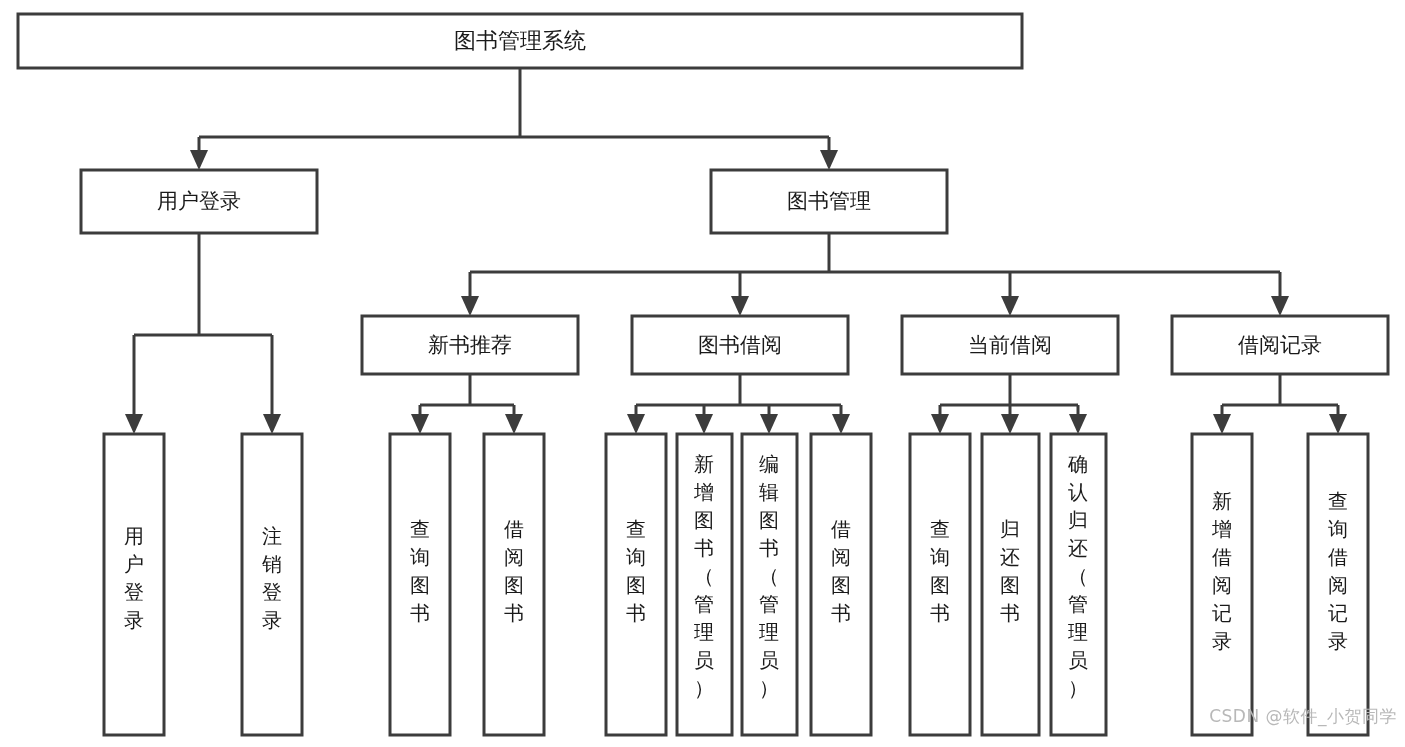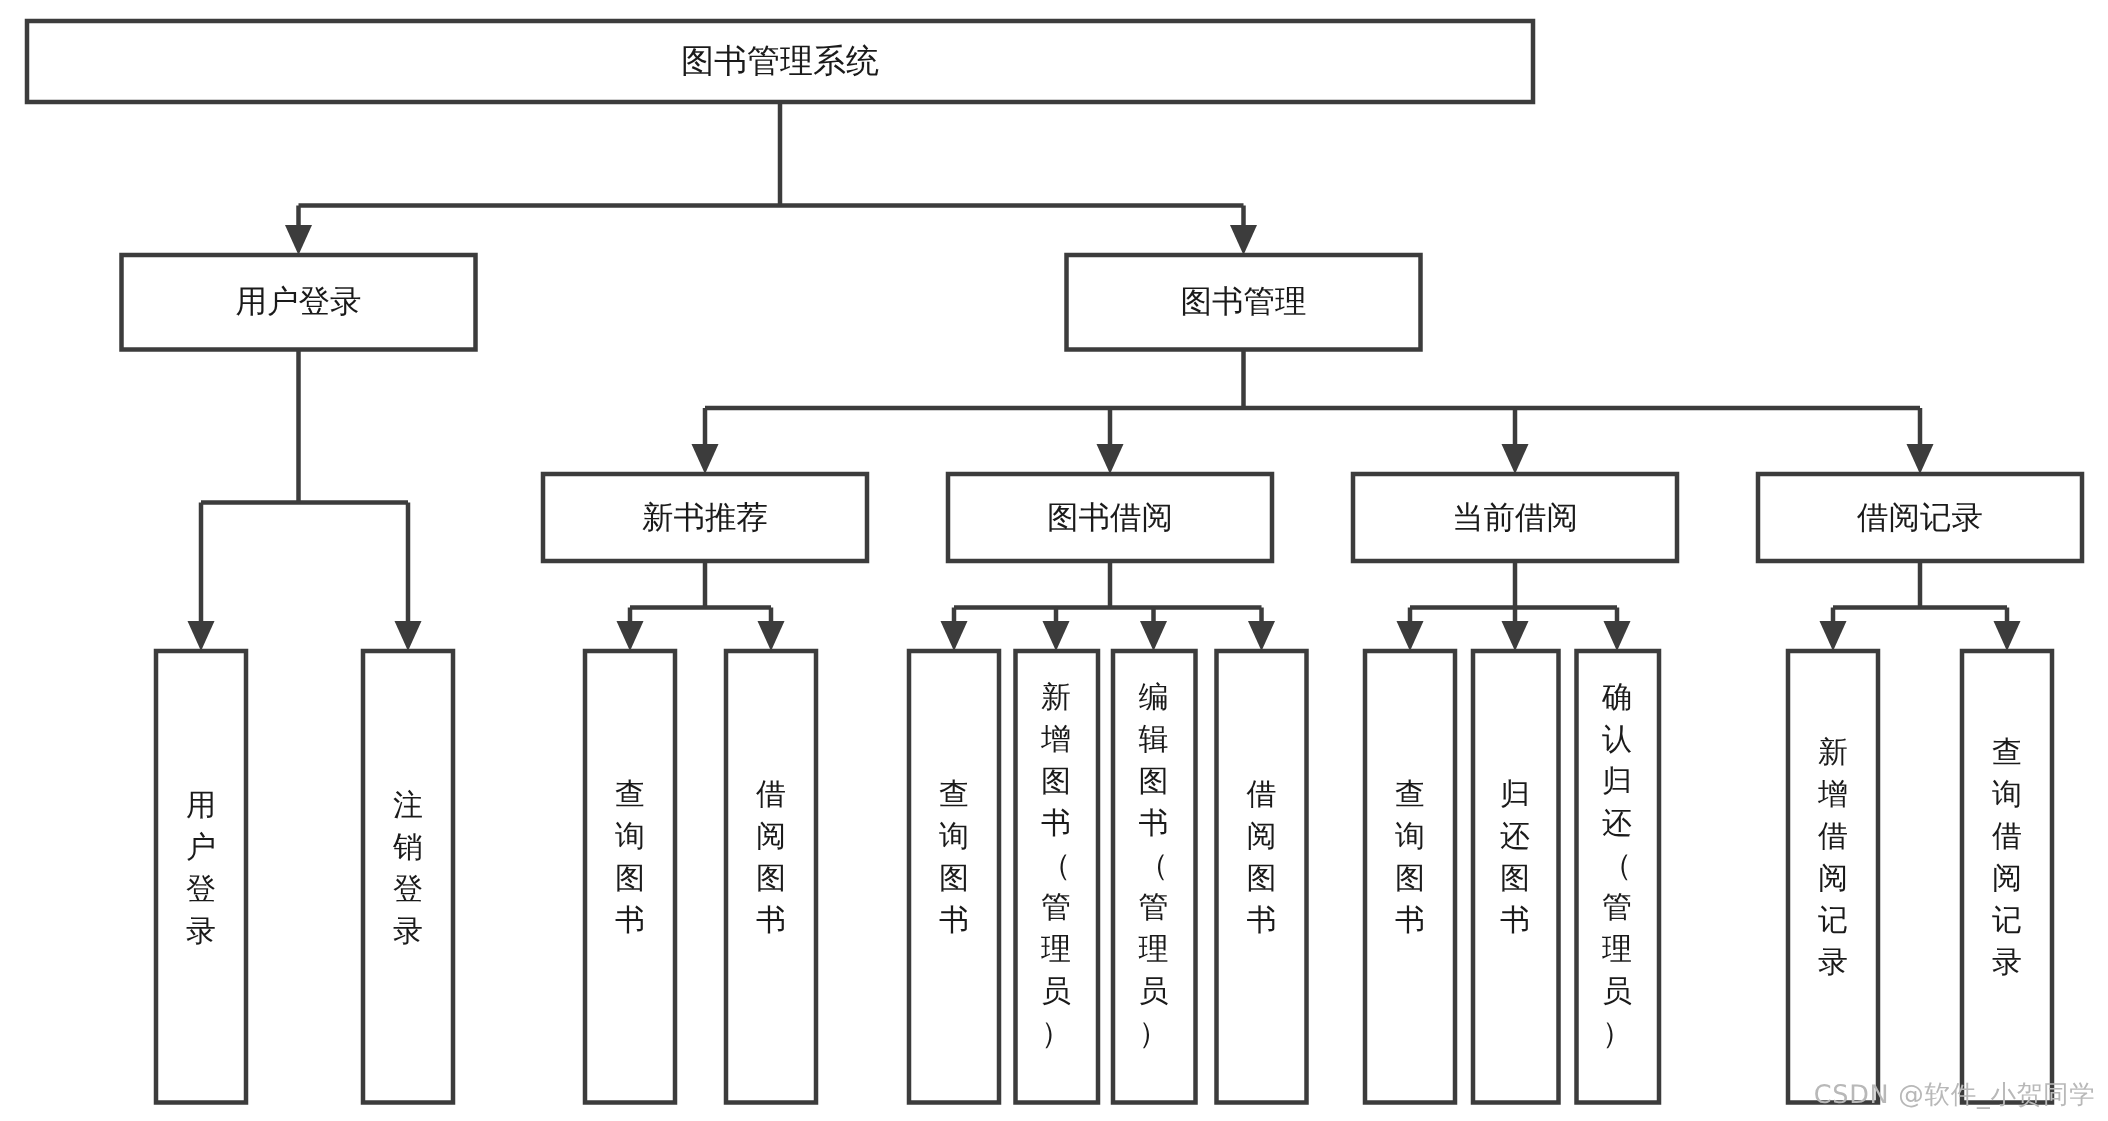--- a/index.html
+++ b/index.html
@@ -55,21 +55,21 @@
   }
   .vertical-label {
     fill: #1a1a1a;
     font-family: "DejaVu Sans", "Liberation Sans", sans-serif;
     font-size: 20px;
     text-anchor: middle;
   }
   .watermark {
     position: absolute;
     right: 8px;
-    bottom: 6px;
+    bottom: 19px;
     font-family: "DejaVu Sans", "Liberation Sans", sans-serif;
     font-size: 17px;
     color: #b8b8b8;
     white-space: nowrap;
     letter-spacing: 0.5px;
   }
 </style>
 </head>
 <body>
 

